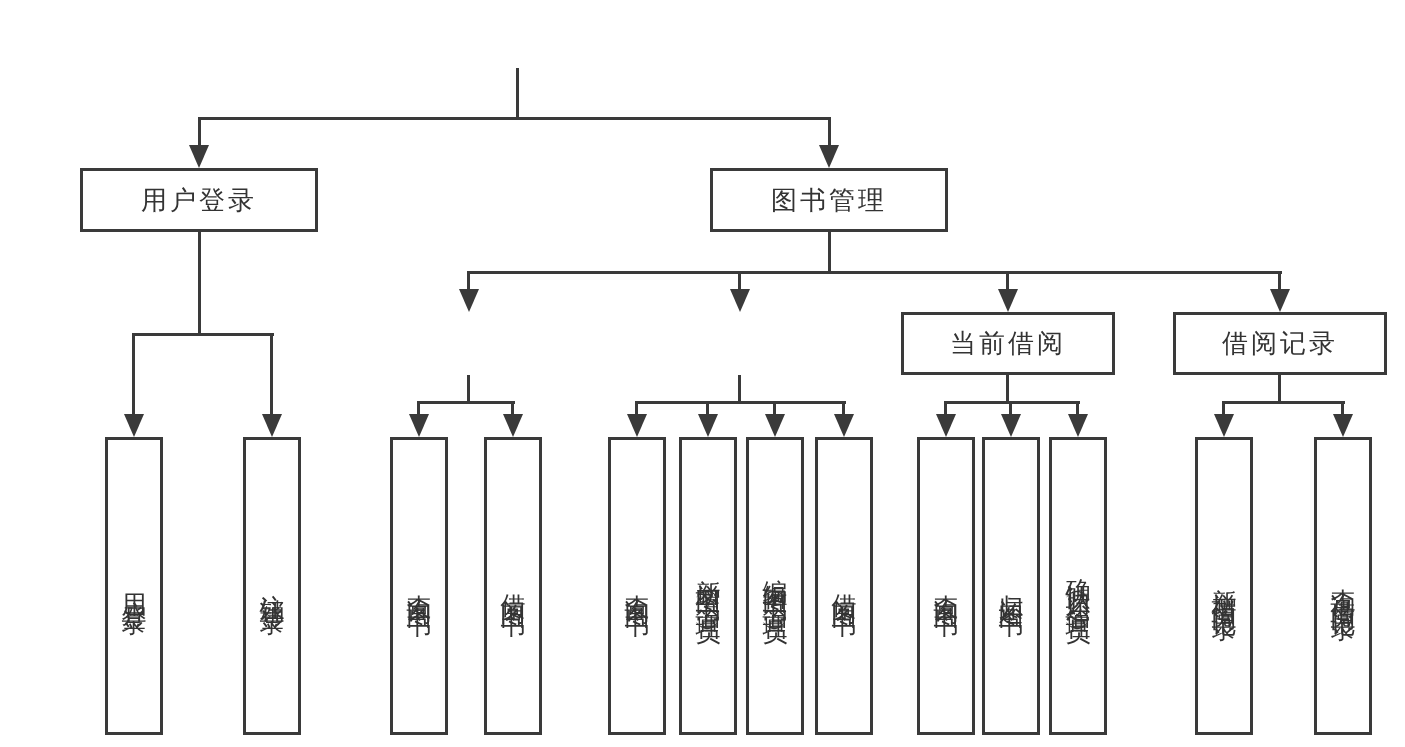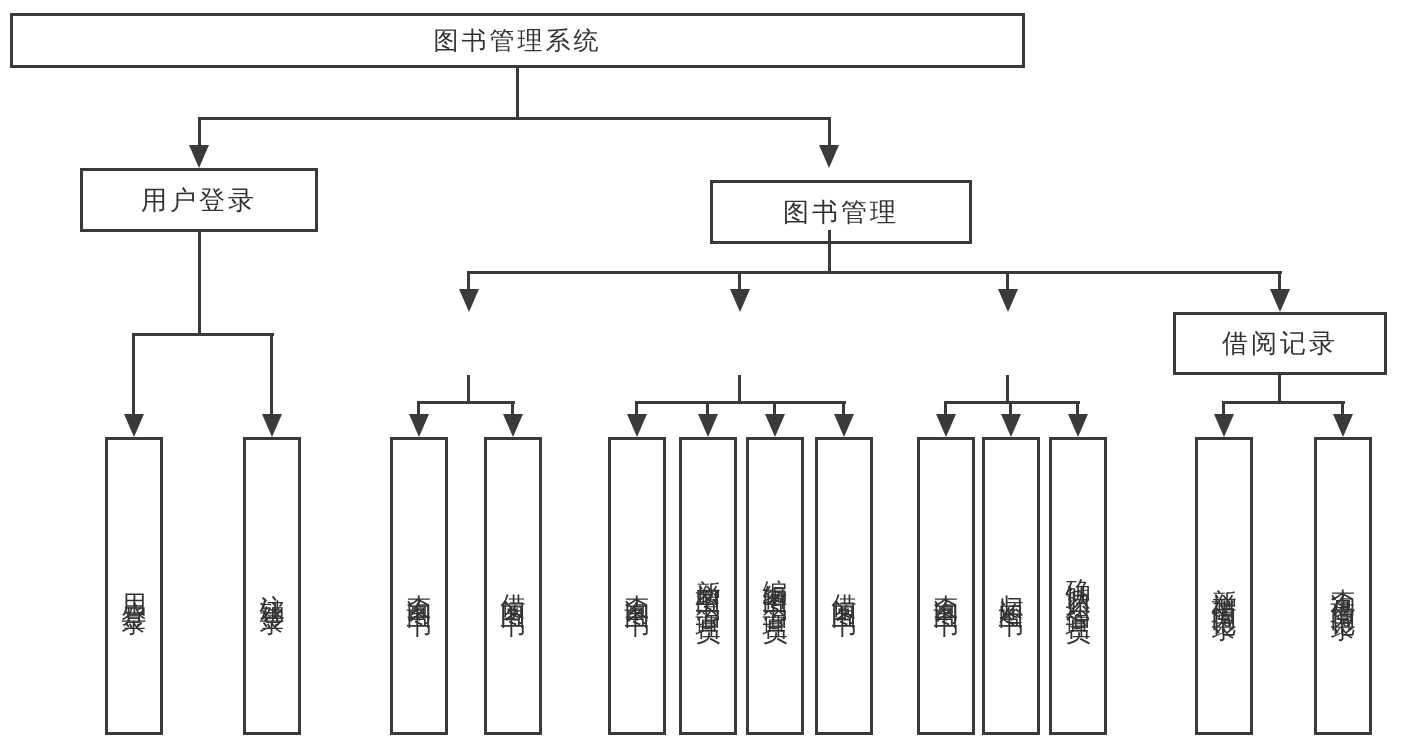--- a/index.html
+++ b/index.html
@@ -57,35 +57,32 @@
     letter-spacing: 1px;
     z-index: 5;
     white-space: nowrap;
   }
 </style>
 </head>
 <body>
 
 <div class="canvas">
 
-  <div class="box root-box" style="left:10px; top:13px; width:1015px; height:55px;">
-    <span class="lbl">图书管理系统</span>
-  </div>
 
   <div class="vl" style="left:516px; top:68px; height:51px;"></div>
   <div class="hl" style="left:198px; top:117px; width:633px;"></div>
   <div class="vl" style="left:198px; top:119px; height:28px;"></div>
   <div class="arrow" style="left:189px; top:145px;"></div>
   <div class="vl" style="left:828px; top:119px; height:28px;"></div>
   <div class="arrow" style="left:819px; top:145px;"></div>
 
   <div class="box branch-box" style="left:80px; top:168px; width:238px; height:64px;">
     <span class="lbl">用户登录</span>
   </div>
-  <div class="box branch-box" style="left:710px; top:180px; width:262px; height:64px;">
+  <div class="box branch-box" style="left:710px; top:168px; width:238px; height:64px;">
     <span class="lbl">图书管理</span>
   </div>
 
   <div class="vl" style="left:198px; top:230px; height:105px;"></div>
   <div class="hl" style="left:132px; top:333px; width:142px;"></div>
   <div class="vl" style="left:132px; top:335px; height:80px;"></div>
   <div class="arrow" style="left:124px; top:414px;"></div>
   <div class="vl" style="left:270px; top:335px; height:80px;"></div>
   <div class="arrow" style="left:262px; top:414px;"></div>
 
@@ -93,20 +90,23 @@
   <div class="hl" style="left:467px; top:271px; width:815px;"></div>
   <div class="vl" style="left:467px; top:273px; height:19px;"></div>
   <div class="arrow" style="left:459px; top:289px;"></div>
   <div class="vl" style="left:738px; top:273px; height:19px;"></div>
   <div class="arrow" style="left:730px; top:289px;"></div>
   <div class="vl" style="left:1006px; top:273px; height:19px;"></div>
   <div class="arrow" style="left:998px; top:289px;"></div>
   <div class="vl" style="left:1278px; top:273px; height:19px;"></div>
   <div class="arrow" style="left:1270px; top:289px;"></div>
 
+  <div class="box branch-box" style="left:901px; top:312px; width:214px; height:63px;">
+    <span class="lbl">当前借阅</span>
+  </div>
   <div class="box branch-box" style="left:1173px; top:312px; width:214px; height:63px;">
     <span class="lbl">借阅记录</span>
   </div>
 
   <div class="vl" style="left:467px; top:375px; height:28px;"></div>
   <div class="vl" style="left:738px; top:375px; height:28px;"></div>
   <div class="vl" style="left:1006px; top:375px; height:28px;"></div>
   <div class="vl" style="left:1278px; top:375px; height:28px;"></div>
 
   <div class="hl" style="left:417px; top:401px; width:98px;"></div>

